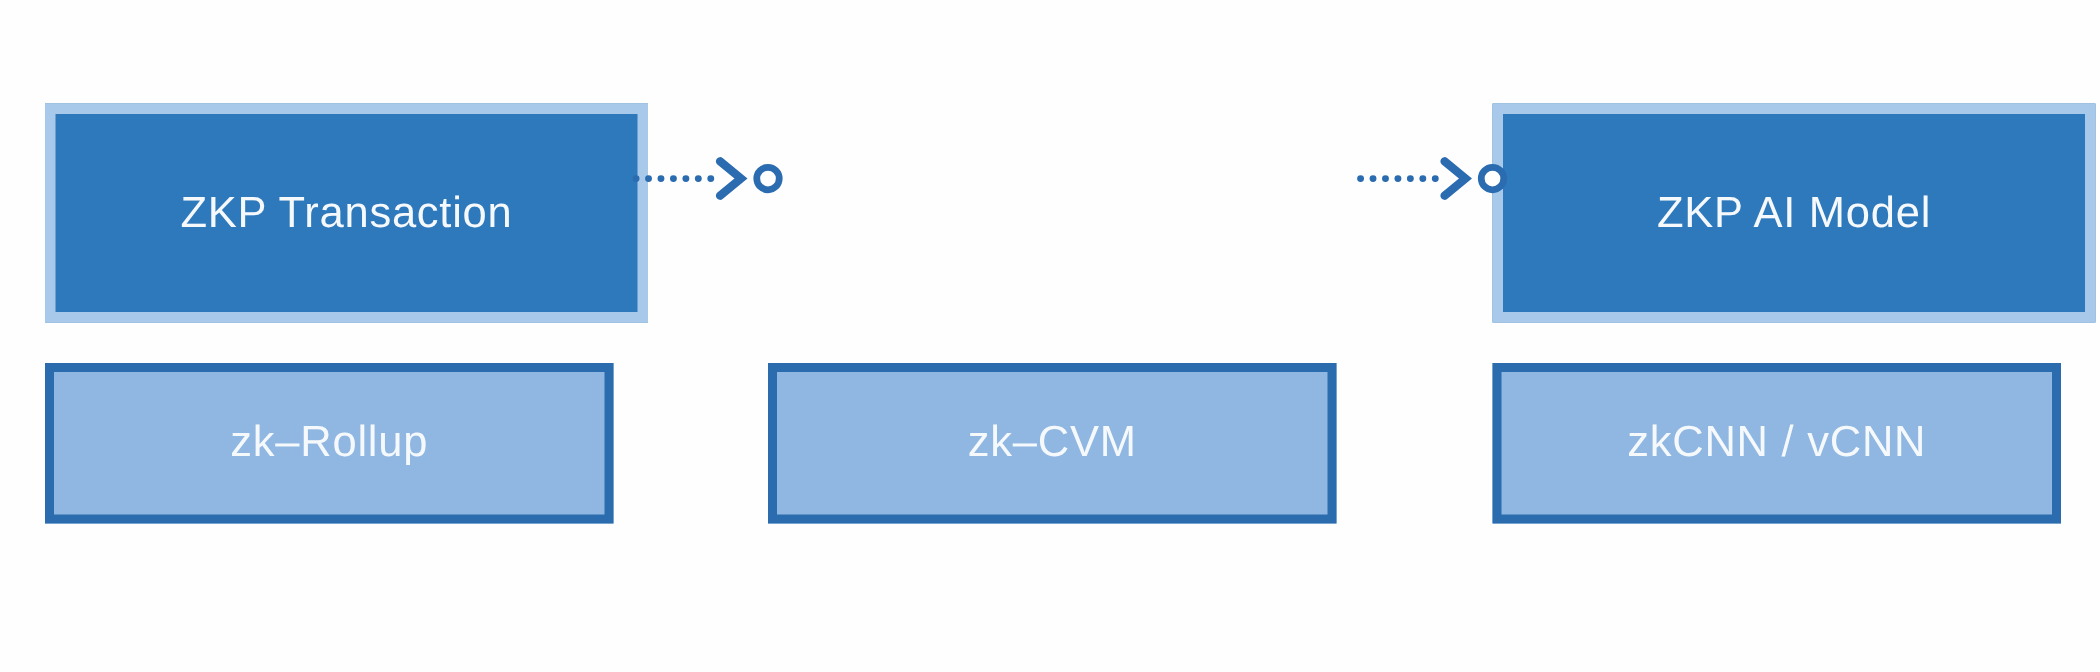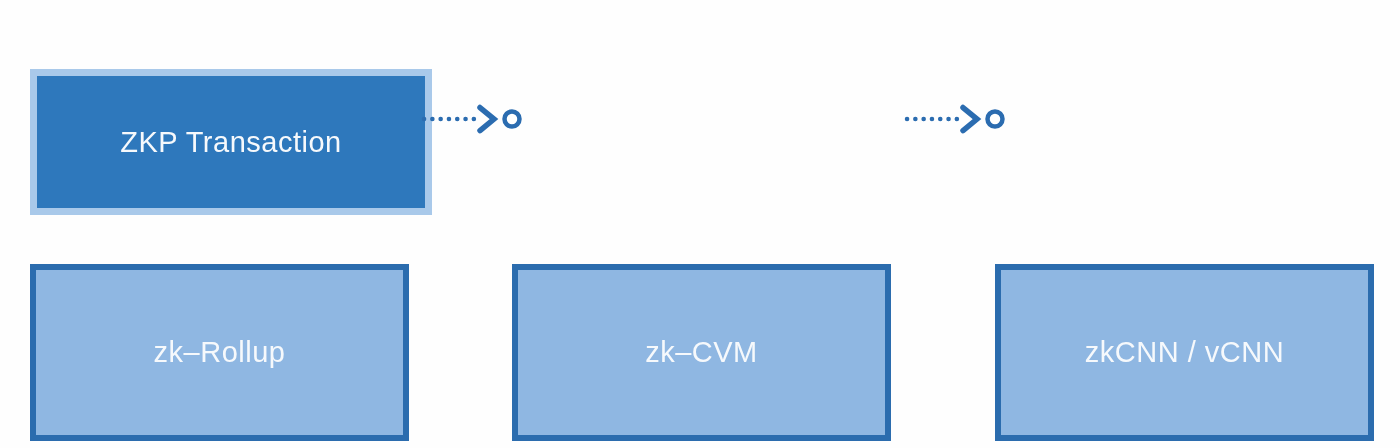--- a/index.html
+++ b/index.html
@@ -29,22 +29,22 @@
   }
   .node-top {
     top: 42px;
     height: 146px;
     width: 402px;
     background: var(--dark-blue, #2e78bc);
     border: 7px solid var(--light-border, #a9c9ea);
     margin-top: 27px;
   }
   .node-bottom {
-    top: 264px;
-    height: 177px;
+    top: 242px;
+    height: 107px;
     width: 379px;
     background: var(--light-blue, #8fb7e2);
     border: 6px solid var(--dark-border, #2b6cae);
   }
   .col-1 { left: 30px; }
   .col-2 { left: 512px; }
   .col-3 { left: 995px; }
   .connector {
     position: absolute;
     top: 94px;
@@ -56,20 +56,23 @@
   .connector-1 { left: 418px; }
   .connector-2 { left: 901px; }
 </style>
 </head>
 <body>
 
 <div class="canvas">
 
   <div class="node node-top col-1">
     <span>ZKP Transaction</span>
+  </div>
+  <div class="node node-top col-3">
+    <span>ZKP AI Model</span>
   </div>
 
   <div class="node node-bottom col-1">
     <span>zk–Rollup</span>
   </div>
   <div class="node node-bottom col-2">
     <span>zk–CVM</span>
   </div>
   <div class="node node-bottom col-3">
     <span>zkCNN / vCNN</span>

